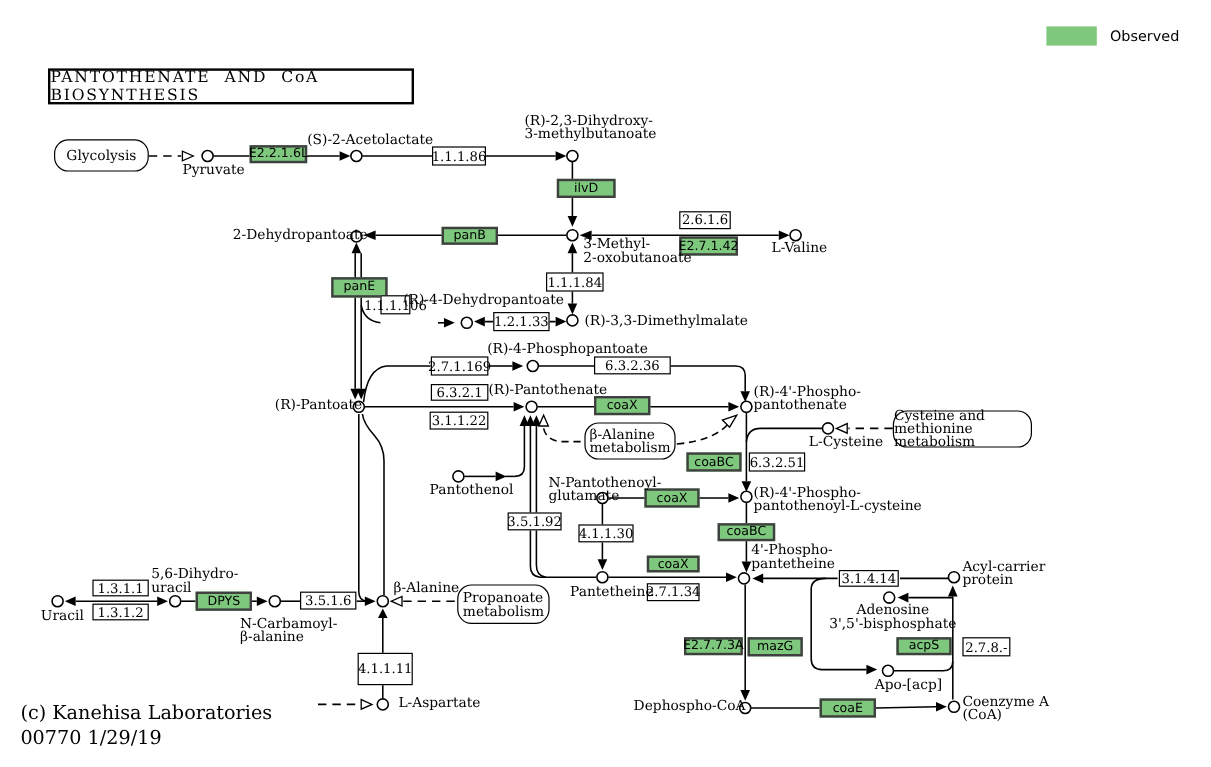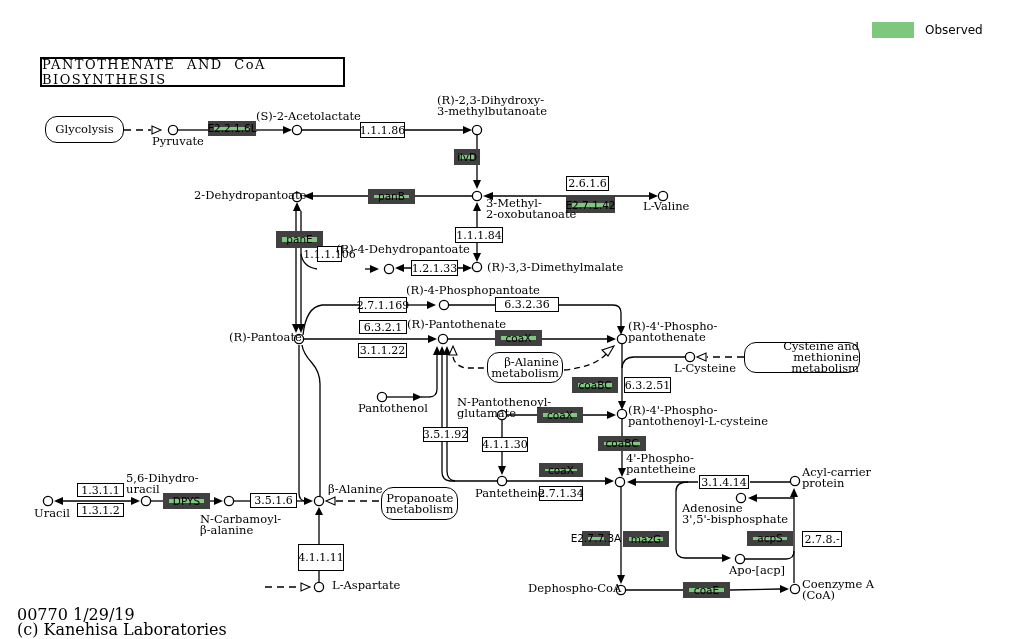--- a/index.html
+++ b/index.html
@@ -2,32 +2,32 @@
 <html style="--green: #7EC87E;"><head>
 <meta charset="utf-8">
 <style>
   html,body{margin:0;padding:0;background:#fff;}
   #stage{position:relative;width:1009px;height:639px;background:#fff;overflow:hidden;
          font-family:"DejaVu Serif",serif;color:#000;}
   #edges{position:absolute;left:0;top:0;}
   .lbl{position:absolute;font-size:11.5px;line-height:11px;white-space:pre-line;color:#000;}
   .ec{position:absolute;box-sizing:border-box;border:1px solid #000;background:#fff;
       font-size:11px;line-height:1;display:flex;align-items:center;justify-content:center;}
-  .gene{position:absolute;box-sizing:border-box;border:6px solid #404040;background:var(--green,#7EC87E);
+  .gene{position:absolute;box-sizing:border-box;border:2px solid #404040;background:var(--green,#7EC87E);
       font-family:"DejaVu Sans",sans-serif;font-size:10.5px;line-height:1;
       display:flex;align-items:center;justify-content:center;}
   .pw{position:absolute;box-sizing:border-box;border:1.3px solid #000;border-radius:12px;background:#fff;
       font-size:11.5px;line-height:11px;display:flex;align-items:center;justify-content:center;
-      text-align:right;white-space:pre-line;}
+      text-align:left;white-space:pre-line;}
   .titlebox{position:absolute;left:40px;top:46px;width:301px;height:26px;border:2px solid #000;
       display:flex;align-items:center;justify-content:center;font-size:13px;letter-spacing:1.5px;word-spacing:6px;margin-top:11px;}
   .legend-swatch{position:absolute;left:872px;top:22px;width:42px;height:16px;background:var(--green,#7EC87E);}
   .legend-label{position:absolute;left:925px;top:23px;font-family:"DejaVu Sans",sans-serif;font-size:12px;}
   .footer{position:absolute;left:17px;font-size:16px;line-height:11px;}
-  .ctr{}
+  .ctr{text-align:center;}
 </style>
 </head>
 <body>
 
 <div id="stage">
 
 <svg id="edges" width="1009" height="639" viewBox="0 0 1009 639">
   <g stroke="#000" stroke-width="1.3" fill="none">
 
     <path d="M124,130 L151,130" stroke-dasharray="7 5"></path>
@@ -190,42 +190,42 @@
     <circle cx="229" cy="501" r="4.6"></circle>
     <circle cx="319" cy="501" r="4.6"></circle>
     <circle cx="319" cy="587" r="4.6"></circle>
   </g>
 </svg>
 
 <div class="titlebox">PANTOTHENATE AND CoA BIOSYNTHESIS</div>
 <div class="legend-swatch"></div>
 <div class="legend-label">Observed</div>
 <div class="footer" style="top:609px">00770 1/29/19</div>
-<div class="footer" style="top:624px">(c) Kanehisa Laboratories</div>
+<div class="footer" style="top:588px">(c) Kanehisa Laboratories</div>
 
 <div class="pw" style="left:45px;top:116px;width:79px;height:27px">Glycolysis</div>
 <div class="pw" style="left:487px;top:352px;width:76px;height:31px">β-Alanine
 metabolism</div>
 <div class="pw" style="left:744px;top:342px;width:116px;height:31px">Cysteine and methionine
 metabolism</div>
 <div class="pw" style="left:381px;top:487px;width:77px;height:33px">Propanoate
 metabolism</div>
 
 <div class="gene" style="left:208px;top:121px;width:48px;height:15px">E2.2.1.6L</div>
-<div class="gene" style="left:454px;top:149px;width:26px;height:16px">ilvD</div>
+<div class="gene" style="left:464px;top:149px;width:49px;height:16px">ilvD</div>
 <div class="gene" style="left:368px;top:189px;width:47px;height:15px">panB</div>
 <div class="gene" style="left:566px;top:197px;width:49px;height:16px">E2.7.1.42</div>
 <div class="gene" style="left:276px;top:231px;width:47px;height:17px">panE</div>
 <div class="gene" style="left:495px;top:330px;width:47px;height:16px">coaX</div>
 <div class="gene" style="left:572px;top:377px;width:46px;height:16px">coaBC</div>
 <div class="gene" style="left:537px;top:407px;width:46px;height:16px">coaX</div>
 <div class="gene" style="left:598px;top:436px;width:48px;height:15px">coaBC</div>
 <div class="gene" style="left:539px;top:463px;width:44px;height:14px">coaX</div>
 <div class="gene" style="left:163px;top:493px;width:47px;height:16px">DPYS</div>
-<div class="gene" style="left:582px;top:531px;width:28px;height:15px">E2.7.7.3A</div>
+<div class="gene" style="left:570px;top:531px;width:49px;height:15px">E2.7.7.3A</div>
 <div class="gene" style="left:623px;top:531px;width:46px;height:16px">mazG</div>
 <div class="gene" style="left:747px;top:531px;width:46px;height:15px">acpS</div>
 <div class="gene" style="left:683px;top:582px;width:47px;height:16px">coaE</div>
 
 <div class="ec" style="left:360px;top:122px;width:45px;height:16px">1.1.1.86</div>
 <div class="ec" style="left:566px;top:176px;width:43px;height:15px">2.6.1.6</div>
 <div class="ec" style="left:455px;top:227px;width:48px;height:16px">1.1.1.84</div>
 <div class="ec" style="left:411px;top:260px;width:47px;height:16px">1.2.1.33</div>
 <div class="ec" style="left:317px;top:246px;width:25px;height:16px">1.1.1.106</div>
 <div class="ec" style="left:359px;top:297px;width:48px;height:16px">2.7.1.169</div>

